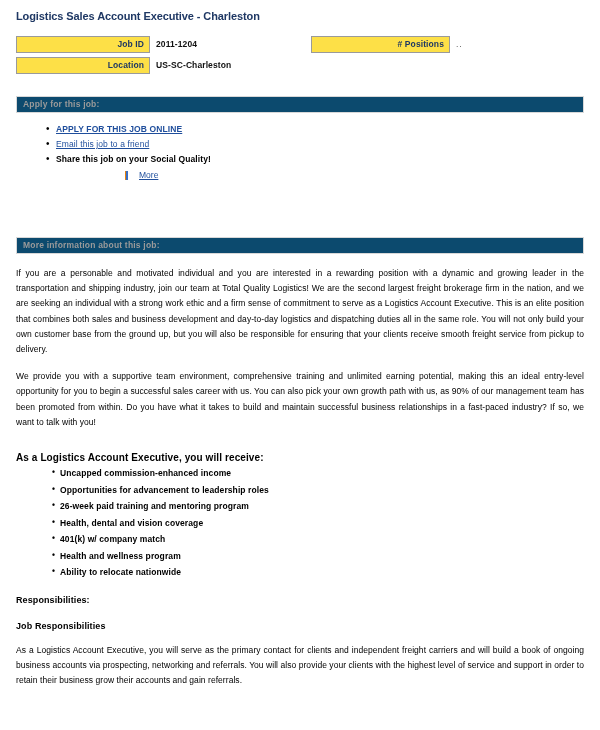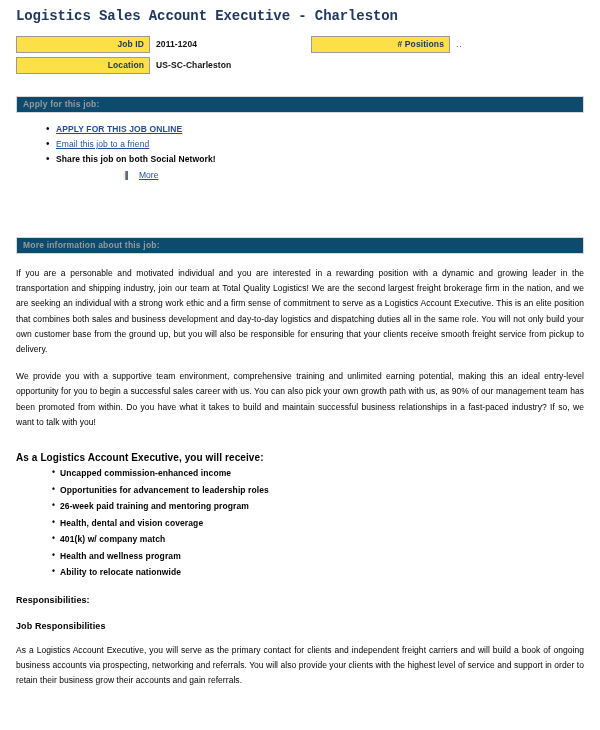--- a/index.html
+++ b/index.html
@@ -18,27 +18,26 @@
   .page {
     width: 600px;
     height: 730px;
     box-sizing: border-box;
     padding: 0;
     position: relative;
   }
 
   
   .job-title {
-    font-size: 14px;
+    font-size: 11px;
     font-weight: bold;
     color: #1f3864;
     letter-spacing: -0.1px;
     margin: 7px 0 0 16px;
     line-height: 18px;
-    font-family: Liberation Mono, monospace;
   }
 
   
   .fields {
     margin: 11px 0 0 0;
     position: relative;
   }
   .field-row {
     display: flex;
     align-items: flex-start;
@@ -232,21 +231,21 @@
   <div class="section-bar bar-apply">Apply for this job:</div>
 
   <ul class="apply-list">
     <li>
       <a class="joblink" href="#">APPLY FOR THIS JOB ONLINE</a>
     </li>
     <li>
       <a class="joblink normal" href="#">Email this job to a friend</a>
     </li>
     <li>
-      <span class="share-text">Share this job on both Social Network!</span>
+      <span class="share-text">Share this job on your Social Quality!</span>
     </li>
   </ul>
 
   <div class="share-sub">
     <span class="pipe-icon"></span>
     <a class="more-link" href="#">More</a>
   </div>
 
   <div class="spacer-big"></div>
 

